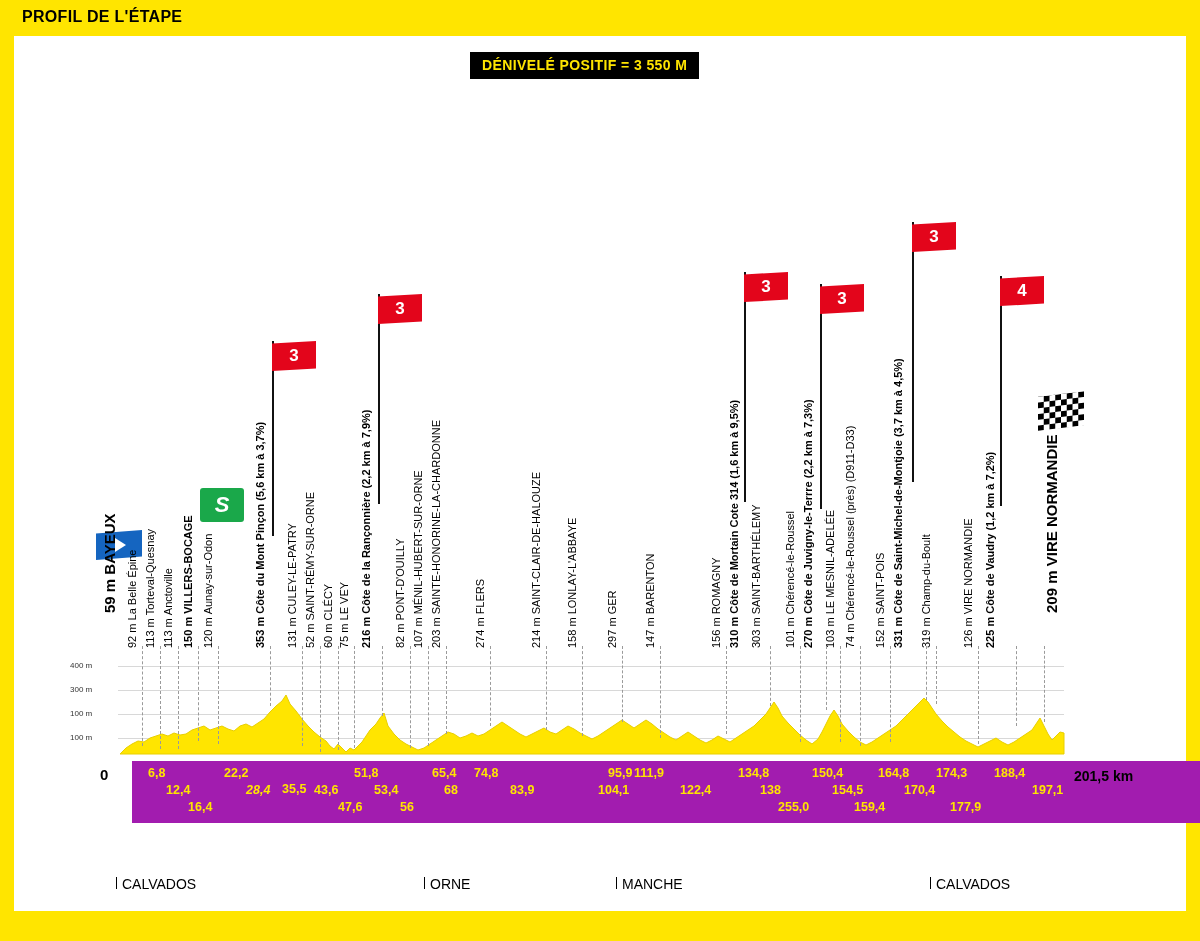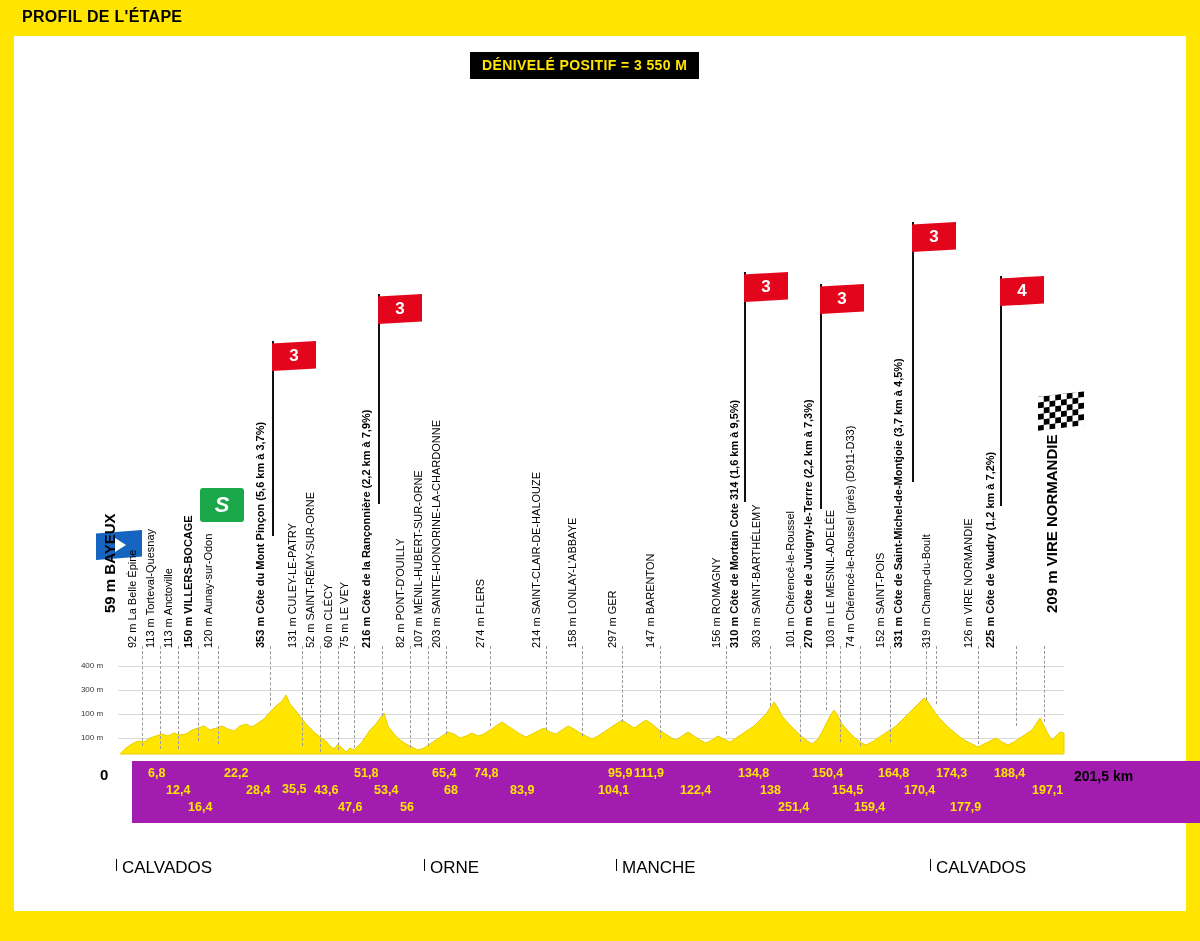--- a/index.html
+++ b/index.html
@@ -58,21 +58,21 @@
     position:absolute; left:1060px; top:732px;
     font-size:14px; font-weight:bold; color:#000;
   }
   #zero-label {
     position:absolute; left:86px; top:730px;
     font-size:15px; font-weight:bold; color:#000;
   }
   
   .alt-tick {
     position:absolute; left:56px; font-size:8px; color:#333;
-    text-align:center; width:44px;
+    text-align:left; width:44px;
   }
   .alt-line {
     position:absolute; left:104px; height:1px; background:#d8d8d8; width:946px;
   }
   
   .endpoint {
     position:absolute;
     font-size:15px; font-weight:bold; color:#000;
     transform-origin:left bottom;
     transform:rotate(-90deg);
@@ -127,21 +127,21 @@
   
   #finish-icon {
     position:absolute; left:1024px; top:358px;
     width:46px; height:34px;
     background:
       repeating-conic-gradient(#000 0 25%, #fff 0 50%) 0 0/11.5px 11.5px;
     transform:skewY(-7deg);
   }
   
   .dept {
-    position:absolute; top:822px; font-size:17px; color:#000;
+    position:absolute; top:840px; font-size:14px; color:#000;
     white-space:nowrap;
   }
   .dept:before {
     content:""; position:absolute; left:-6px; top:1px;
     width:1px; height:12px; background:#000;
   }
   svg#terrain { position:absolute; left:0; top:0; }
 </style>
 </head>
 <body>
@@ -264,38 +264,38 @@
   <div class="leader" style="left:964px; top:610px; height:98px;"></div>
   <div class="leader" style="left:1002px; top:610px; height:80px;"></div>
   <div class="leader" style="left:1030px; top:610px; height:76px;"></div>
 
   <div id="zero-label">0</div>
   <div id="km-band">
     <div class="km-label" style="left:16px;  top:5px;">6,8</div>
     <div class="km-label" style="left:34px;  top:22px;">12,4</div>
     <div class="km-label" style="left:56px;  top:39px;">16,4</div>
     <div class="km-label" style="left:92px;  top:5px;">22,2</div>
-    <div class="km-label" style="left:114px; top:22px;">28,4</div>
+    <div class="km-label" style="left:114px; top:22px;font-style:italic;">28,4</div>
     <div class="km-label" style="left:150px; top:5px;margin-top:16px;">35,5</div>
     <div class="km-label" style="left:182px; top:22px;">43,6</div>
     <div class="km-label" style="left:206px; top:39px;">47,6</div>
     <div class="km-label" style="left:222px; top:5px;">51,8</div>
     <div class="km-label" style="left:242px; top:22px;">53,4</div>
     <div class="km-label" style="left:268px; top:39px;">56</div>
     <div class="km-label" style="left:300px; top:5px;">65,4</div>
     <div class="km-label" style="left:312px; top:22px;">68</div>
     <div class="km-label" style="left:342px; top:5px;">74,8</div>
     <div class="km-label" style="left:378px; top:22px;">83,9</div>
     <div class="km-label" style="left:432px; top:5px;margin-left:44px;">95,9</div>
     <div class="km-label" style="left:466px; top:22px;">104,1</div>
     <div class="km-label" style="left:502px; top:5px;">111,9</div>
     <div class="km-label" style="left:548px; top:22px;">122,4</div>
     <div class="km-label" style="left:606px; top:5px;">134,8</div>
     <div class="km-label" style="left:628px; top:22px;">138</div>
-    <div class="km-label" style="left:646px; top:39px;">251,4</div>
+    <div class="km-label" style="left:646px; top:39px;">255,0</div>
     <div class="km-label" style="left:680px; top:5px;">150,4</div>
     <div class="km-label" style="left:700px; top:22px;">154,5</div>
     <div class="km-label" style="left:722px; top:39px;">159,4</div>
     <div class="km-label" style="left:746px; top:5px;">164,8</div>
     <div class="km-label" style="left:772px; top:22px;">170,4</div>
     <div class="km-label" style="left:804px; top:5px;">174,3</div>
     <div class="km-label" style="left:818px; top:39px;">177,9</div>
     <div class="km-label" style="left:862px; top:5px;">188,4</div>
     <div class="km-label" style="left:900px; top:22px;">197,1</div>
   </div>

